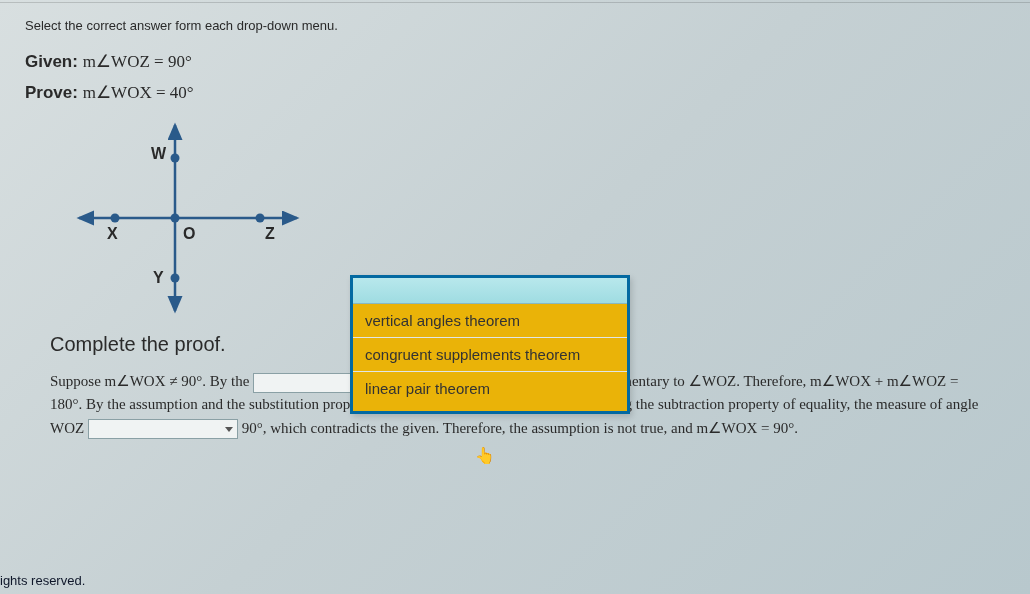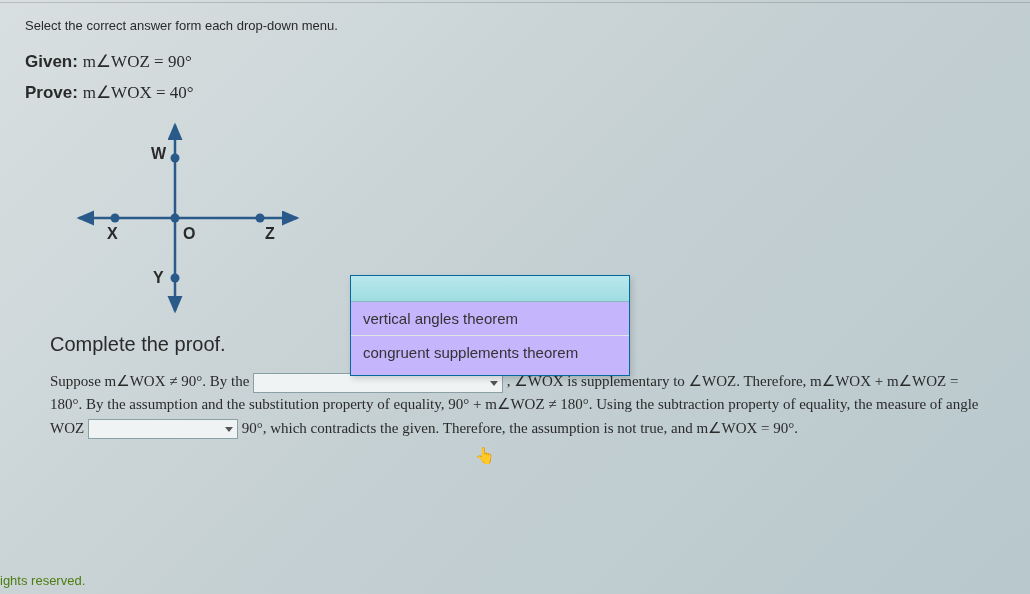--- a/index.html
+++ b/index.html
@@ -20,22 +20,22 @@
     .diagram-svg { position: absolute; top: 0; left: 0; }
     .pt-label { position: absolute; font-weight: bold; font-size: 16px; color: #2a2a2a; }
     .below-diagram { margin-top: 0; }
     .complete { font-size: 20px; margin: 6px 0 14px 25px; }
     .proof-text { font-size: 15px; line-height: 1.55; margin: 0 25px 0 25px; position: relative; }
     .dropdown-open {
       position: absolute;
       left: 350px;
       top: 275px;
       width: 280px;
-      background: #c4b5fd;
-      border: 1px solid #0369a1;
+      background: #eab308;
+      border: 3px solid #0369a1;
       box-shadow: 2px 3px 6px rgba(0,0,0,0.15);
       font-size: 15px;
       z-index: 10;
     }
     .dropdown-selected {
       height: 26px;
       background: linear-gradient(#b8e8ec, #9fdce2);
       border-bottom: 1px solid #88b8c0;
     }
     .dropdown-opt {
@@ -68,21 +68,21 @@
       right: 4px; top: 7px;
       border-left: 4px solid transparent;
       border-right: 4px solid transparent;
       border-top: 5px solid #555;
     }
     .inline-select-wide { min-width: 250px; }
     .footer-text {
       position: absolute;
       left: 0; bottom: 6px;
       font-size: 13px;
-      color: #4d7c0f;
+      color: #0f172a;
     }
     .serif { font-family: 'Times New Roman', serif; }
     .hr-top {
       position: absolute;
       top: 2px; left: 0; right: 0;
       height: 1px;
       background: rgba(0,0,0,0.15);
     }
   </style>
 </head>
@@ -123,20 +123,21 @@
   <div class="pt-label" style="left:42px; top:112px;">X</div>
   <div class="pt-label" style="left:118px; top:112px;">O</div>
   <div class="pt-label" style="left:200px; top:112px;">Z</div>
   <div class="pt-label" style="left:88px; top:156px;">Y</div>
 </div>
 
 <div class="dropdown-open">
   <div class="dropdown-selected"></div>
   <div class="dropdown-opt">vertical angles theorem</div>
   <div class="dropdown-opt">congruent supplements theorem</div>
+  <div class="dropdown-opt">linear pair theorem</div>
 </div>
 
 <div class="cursor-hand">👆</div>
 
 <div class="below-diagram">
   <div class="complete">Complete the proof.</div>
 
   <div class="proof-text serif">
     <span>Suppose m∠WOX ≠ 90°. By the </span><span class="inline-select inline-select-wide"></span><span> , ∠WOX is supplementary to ∠WOZ. Therefore, m∠WOX + m∠WOZ = 180°. By the assumption and the substitution property of equality, 90° + m∠WOZ ≠ 180°. Using the subtraction property of equality, the measure of angle WOZ </span><span class="inline-select"></span><span> 90°, which contradicts the given. Therefore, the assumption is not true, and m∠WOX = 90°.</span>
   </div>

